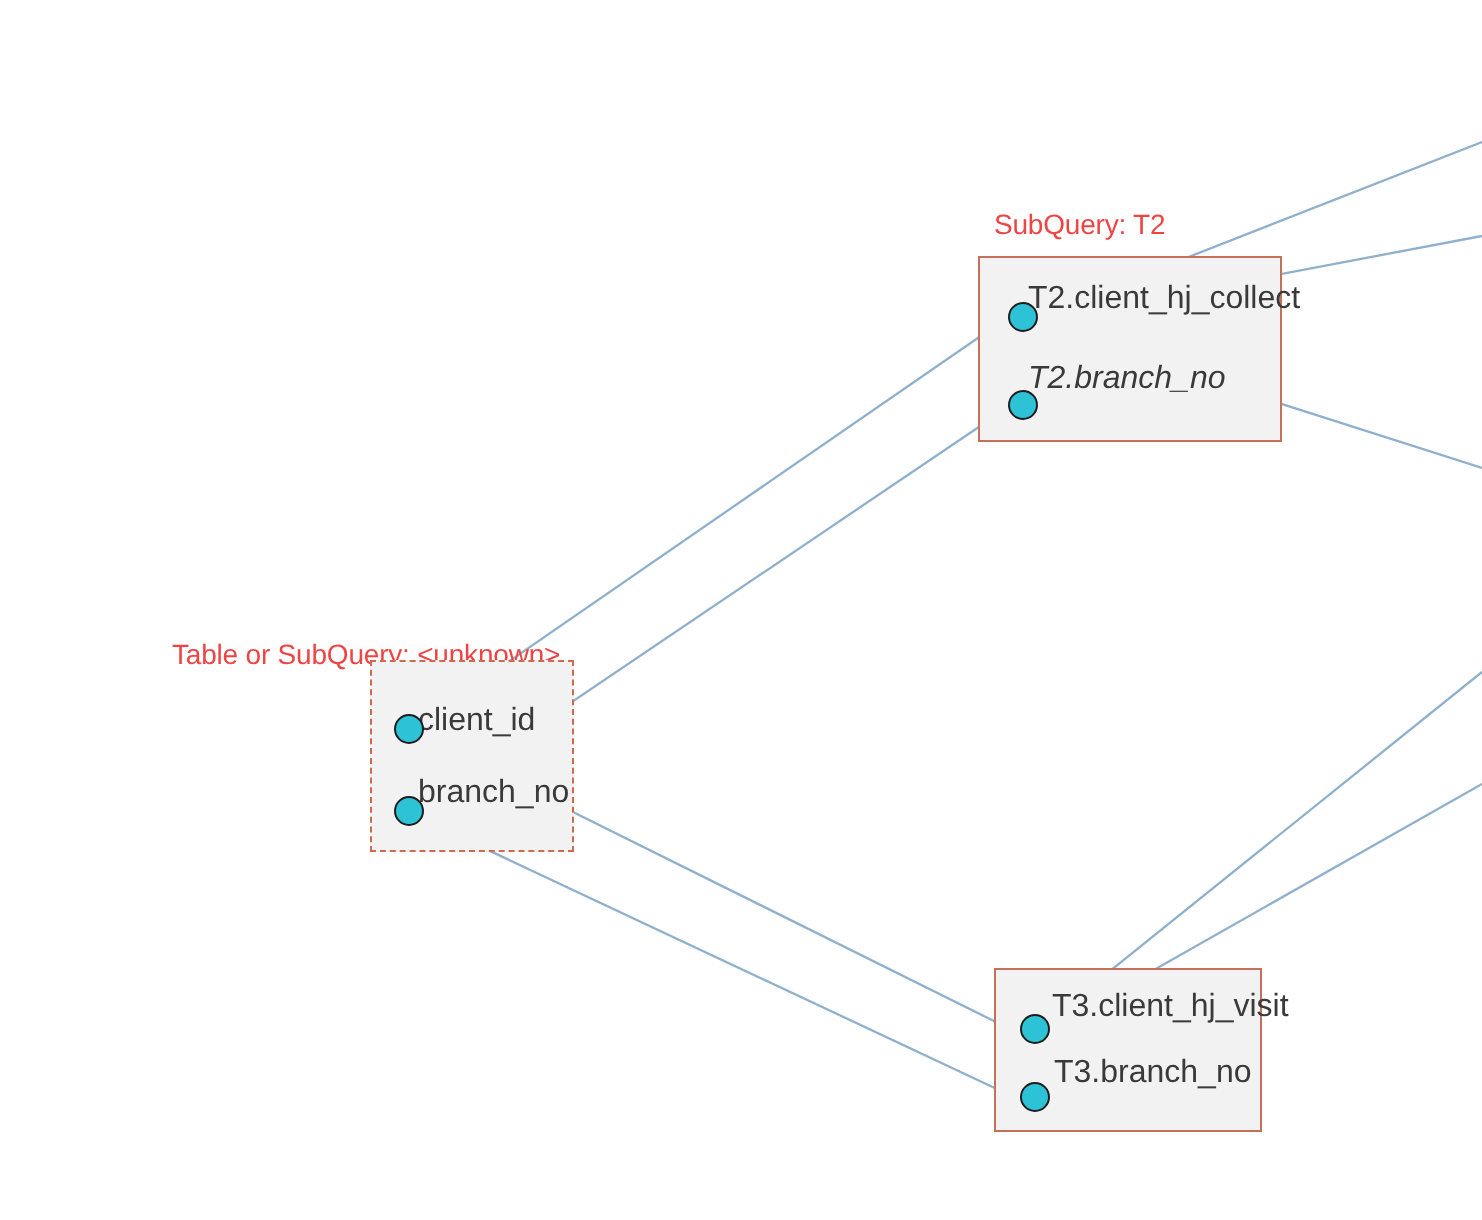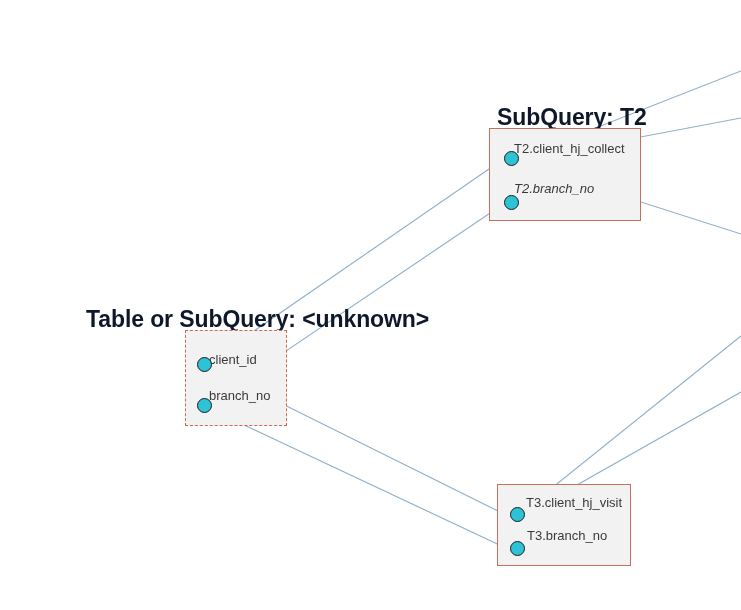--- a/index.html
+++ b/index.html
@@ -18,40 +18,40 @@
   #canvas {
     position: absolute;
     left: 0; top: 0;
     width: 741px;
     height: 610px;
   }
   .edge-layer { position: absolute; left: 0; top: 0; }
 
   .group-title {
     position: absolute;
-    font-size: 23px;
-    font-weight: bold;
-    color: #0f172a;
+    font-size: 14px;
+    font-weight: normal;
+    color: #ef4444;
     white-space: nowrap;
     letter-spacing: -0.1px;
   }
   .entity-box {
     position: absolute;
     background: #f2f2f2;
     box-sizing: border-box;
   }
   .entity-box.solid {
     border: 1.4px solid #c4705a;
   }
   .entity-box.dashed {
     border: 1.4px dashed #cf6a4e;
   }
   .col-label {
     position: absolute;
-    font-size: 13px;
+    font-size: 16px;
     color: #3a3a3a;
     white-space: nowrap;
   }
   .col-node {
     position: absolute;
     width: 15px;
     height: 15px;
     border-radius: 50%;
     background: #2ec2d6;
     border: 1.5px solid #1d1d1d;
@@ -84,21 +84,21 @@
 
       <line x1="519" y1="160" x2="741" y2="118"></line>
 
       <line x1="519" y1="163" x2="741" y2="234"></line>
 
       <line x1="741" y1="336" x2="522" y2="512"></line>
       <line x1="741" y1="392" x2="524" y2="515"></line>
     </g>
   </svg>
 
-  <div class="group-title" style="left:86px; top:306px;">Table or SubQuery: &lt;unknown&gt;</div>
+  <div class="group-title" style="left:86px; top:319px;">Table or SubQuery: &lt;unknown&gt;</div>
 
   <div class="entity-box dashed" style="left:185px; top:330px; width:102px; height:96px;"></div>
 
   <div class="col-label" style="left:209px; top:352px;">client_id</div>
   <div class="col-node" style="left:197px; top:357px;"></div>
 
   <div class="col-label" style="left:209px; top:388px;">branch_no</div>
   <div class="col-node" style="left:197px; top:398px;"></div>
 
   <div class="group-title" style="left:497px; top:104px;">SubQuery: T2</div>

